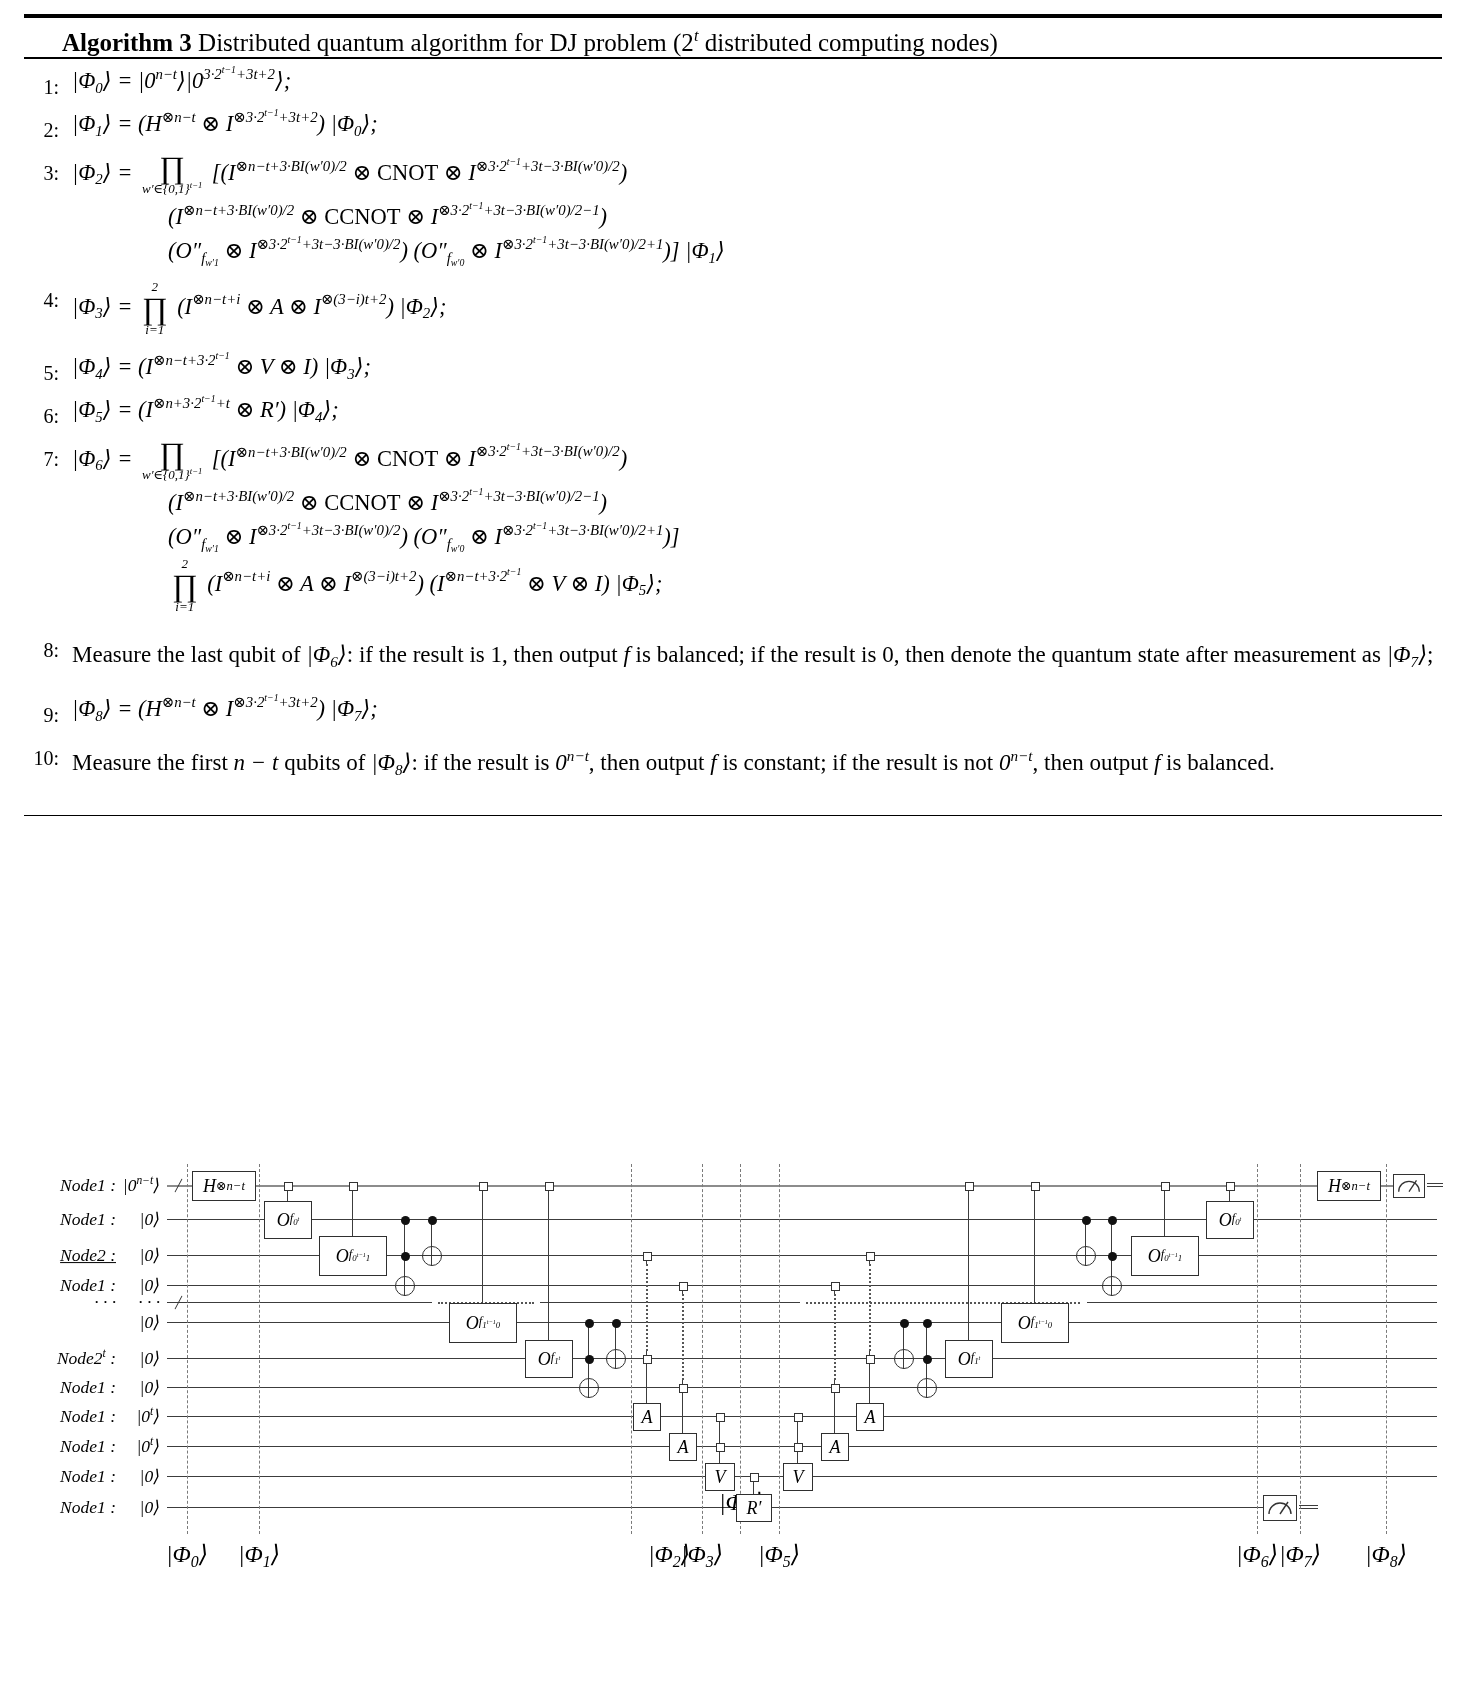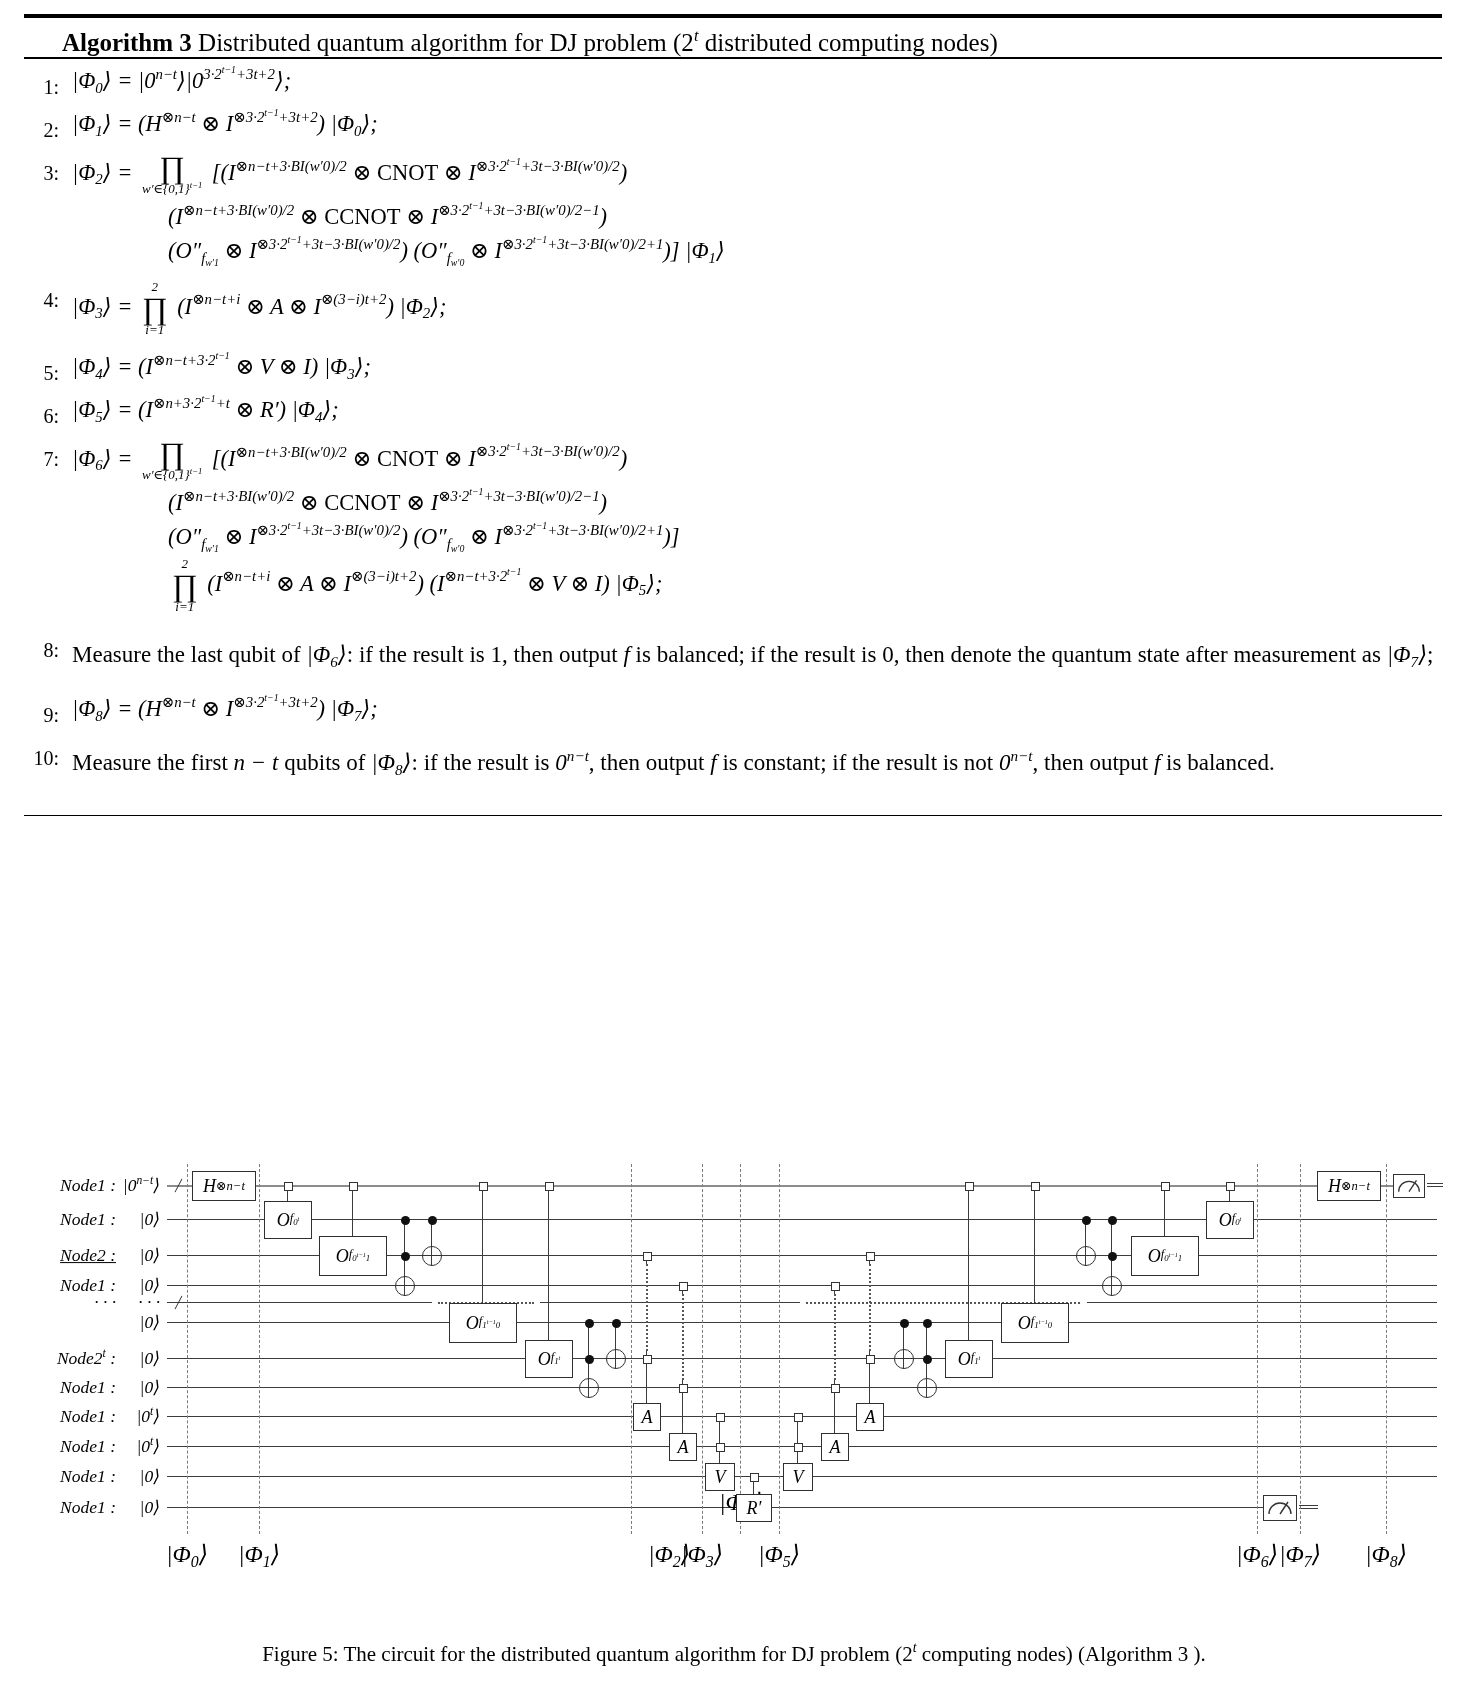--- a/index.html
+++ b/index.html
@@ -322,14 +322,13 @@
       <div class="meter" style="left: 1393px; top: 1174px; width: 32px; height: 24px;"><svg width="100%" height="100%" viewBox="0 0 32 22">
           <path d="M5 17 A 11 11 0 0 1 27 17" fill="none" stroke="#333" stroke-width="1.4"></path>
           <line x1="16" y1="17" x2="24" y2="5" stroke="#333" stroke-width="1.4"></line>
         </svg></div>
       <div class="meter" style="left: 1263px; top: 1495px; width: 34px; height: 26px;"><svg width="100%" height="100%" viewBox="0 0 32 22">
           <path d="M5 17 A 11 11 0 0 1 27 17" fill="none" stroke="#333" stroke-width="1.4"></path>
           <line x1="16" y1="17" x2="24" y2="5" stroke="#333" stroke-width="1.4"></line>
         </svg></div>
     </div>
 
-  <div id="caption">Figure 5: The circuit for the distributed quantum algorithm for DJ problem (2<sup><span class="it">t</span></sup> computing nodes) (Algorithm 3 ).</div>
 </main>
 
 </body></html>

